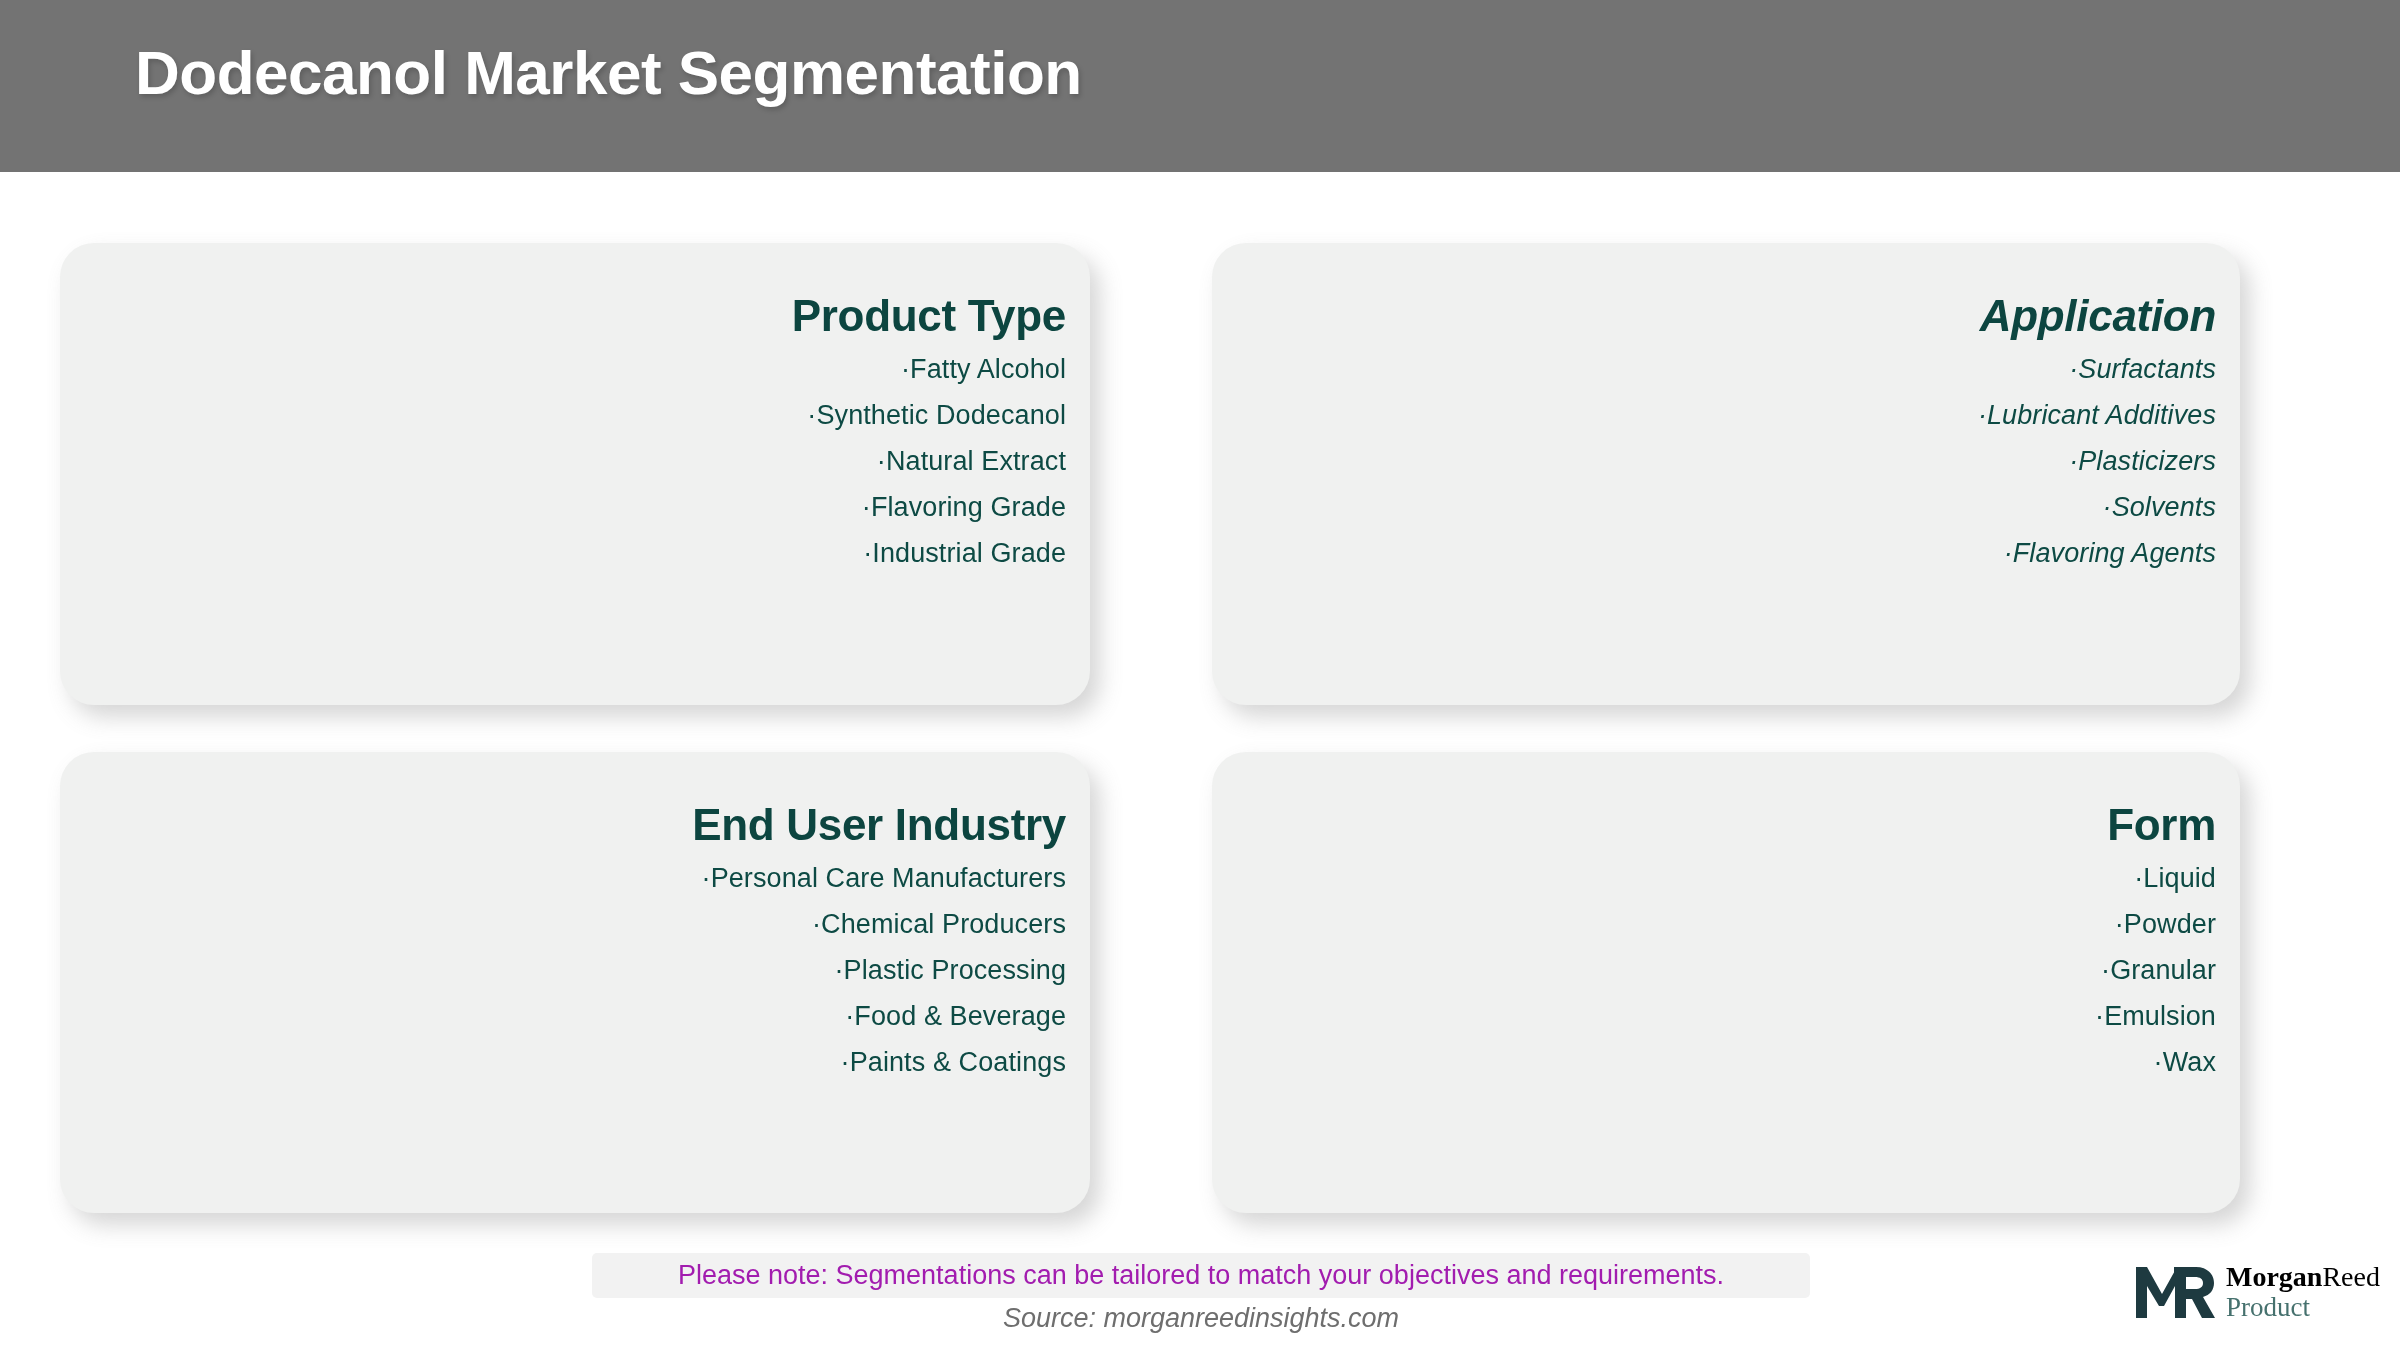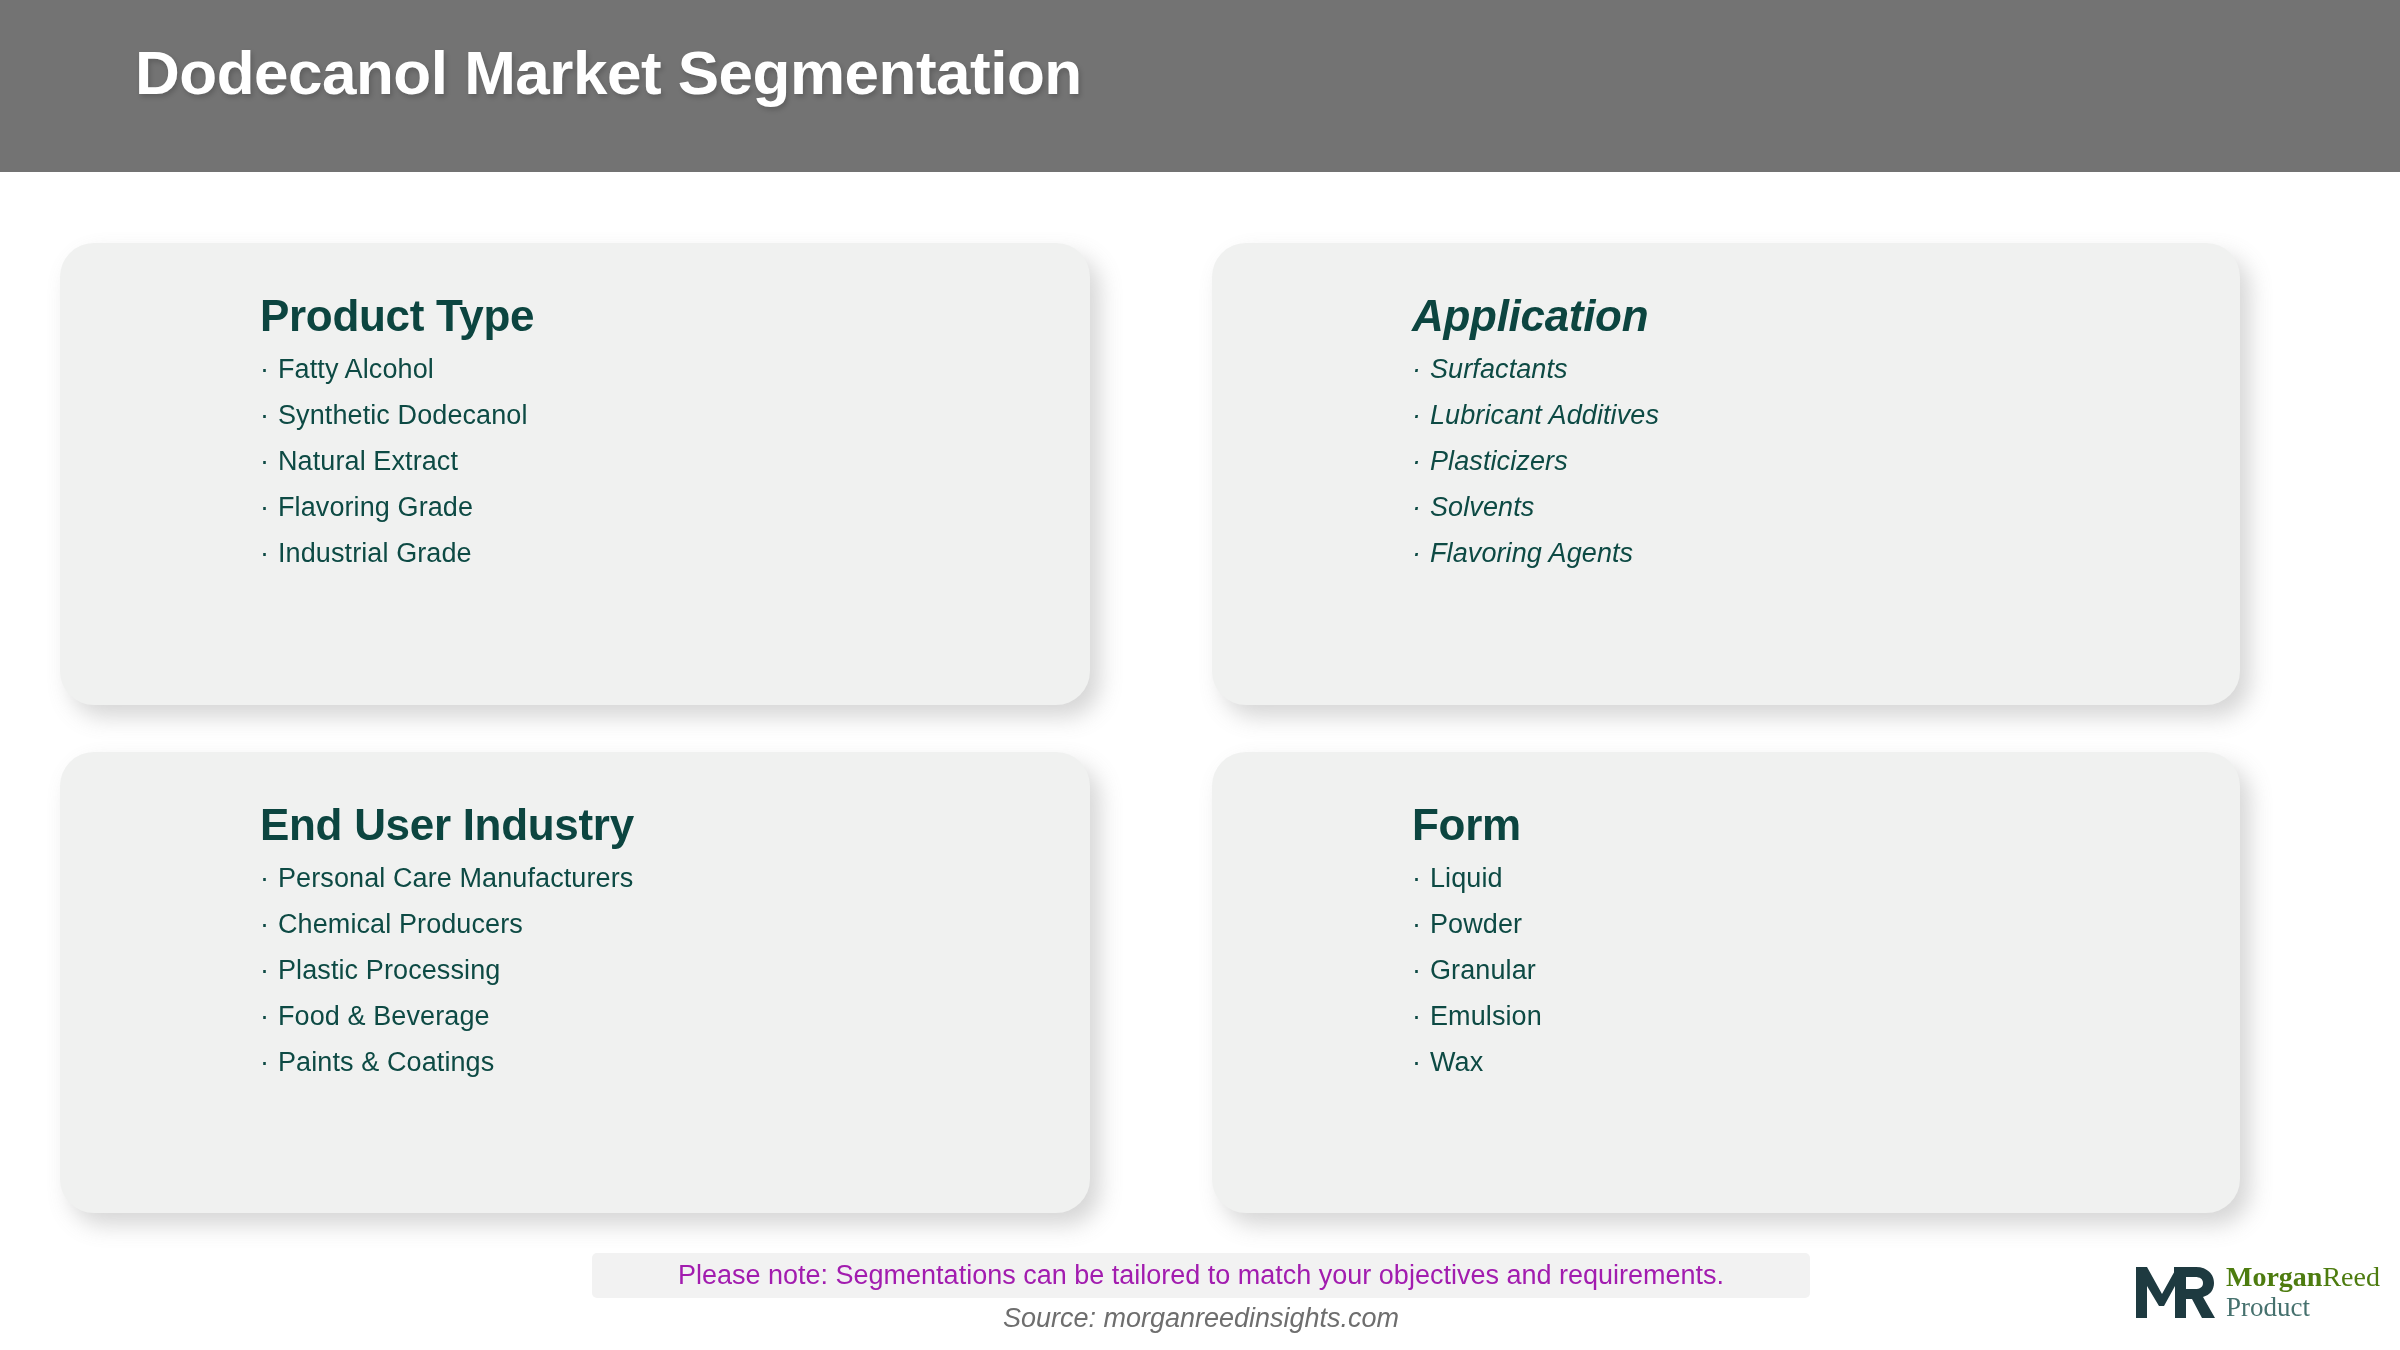--- a/index.html
+++ b/index.html
@@ -38,20 +38,21 @@
     text-shadow: 2px 3px 5px rgba(0,0,0,0.18);
   }
 
   
   .cards {
     position: absolute;
     left: 60px;
     top: 243px;
     width: 2180px;
     height: 970px;
+    text-align: right;
   }
   .card {
     position: absolute;
     background: #F0F1F0;
     border-radius: 34px;
     box-shadow: 10px 12px 22px rgba(120,120,120,0.30);
     box-sizing: border-box;
     overflow: hidden;
   }
   .card-0 { left: 0px;    top: 0px;   width: 1030px; height: 462px; }
@@ -145,21 +146,21 @@
   .logo-words {
     position: absolute;
     left: 92px;
     top: 0px;
     width: 150px;
   }
   .logo-line1 {
     font-family: "Liberation Serif", serif;
     font-size: 28px;
     line-height: 30px;
-    color: #4d7c0f;
+    color: #000000;
     white-space: nowrap;
   }
   .logo-line1 .bold { font-weight: bold; }
   .logo-line2 {
     font-family: "Liberation Serif", serif;
     font-size: 27px;
     line-height: 30px;
     color: #46716E;
     white-space: nowrap;
   }

